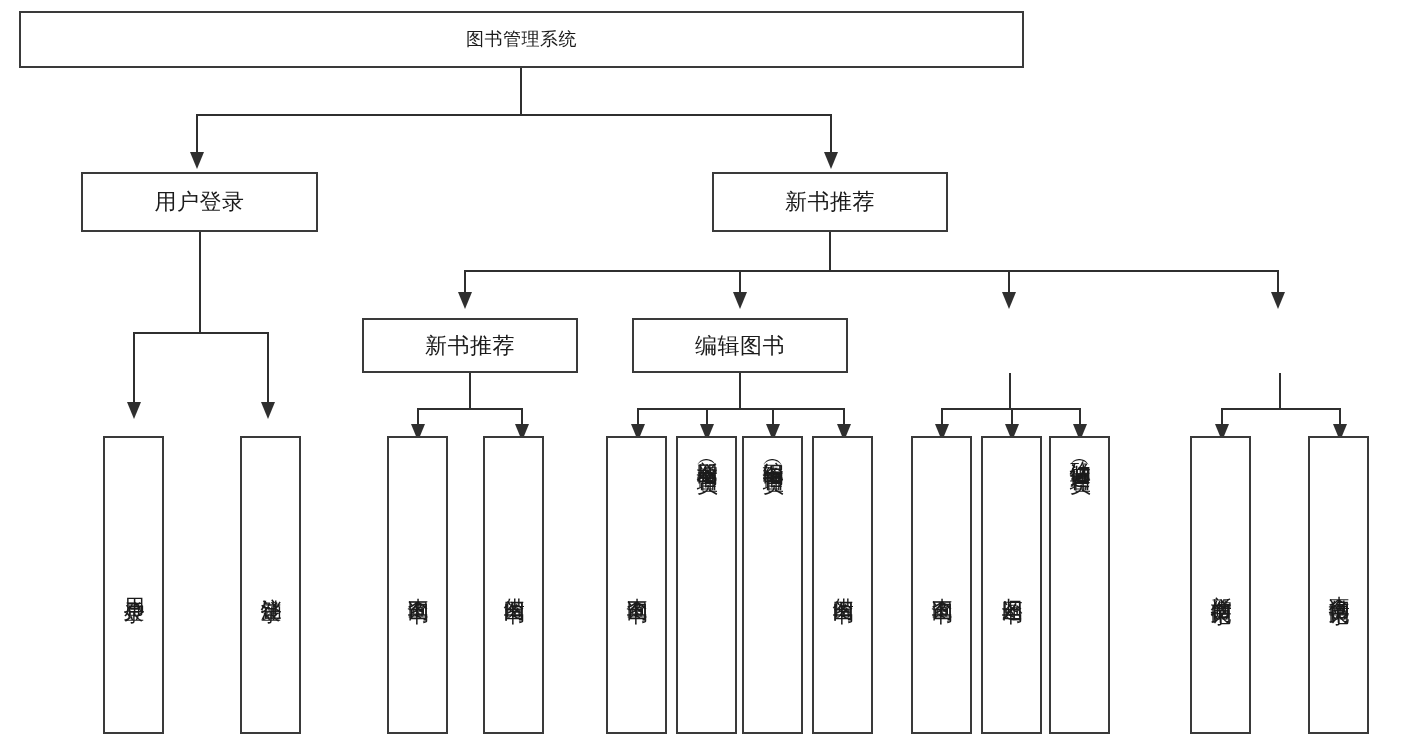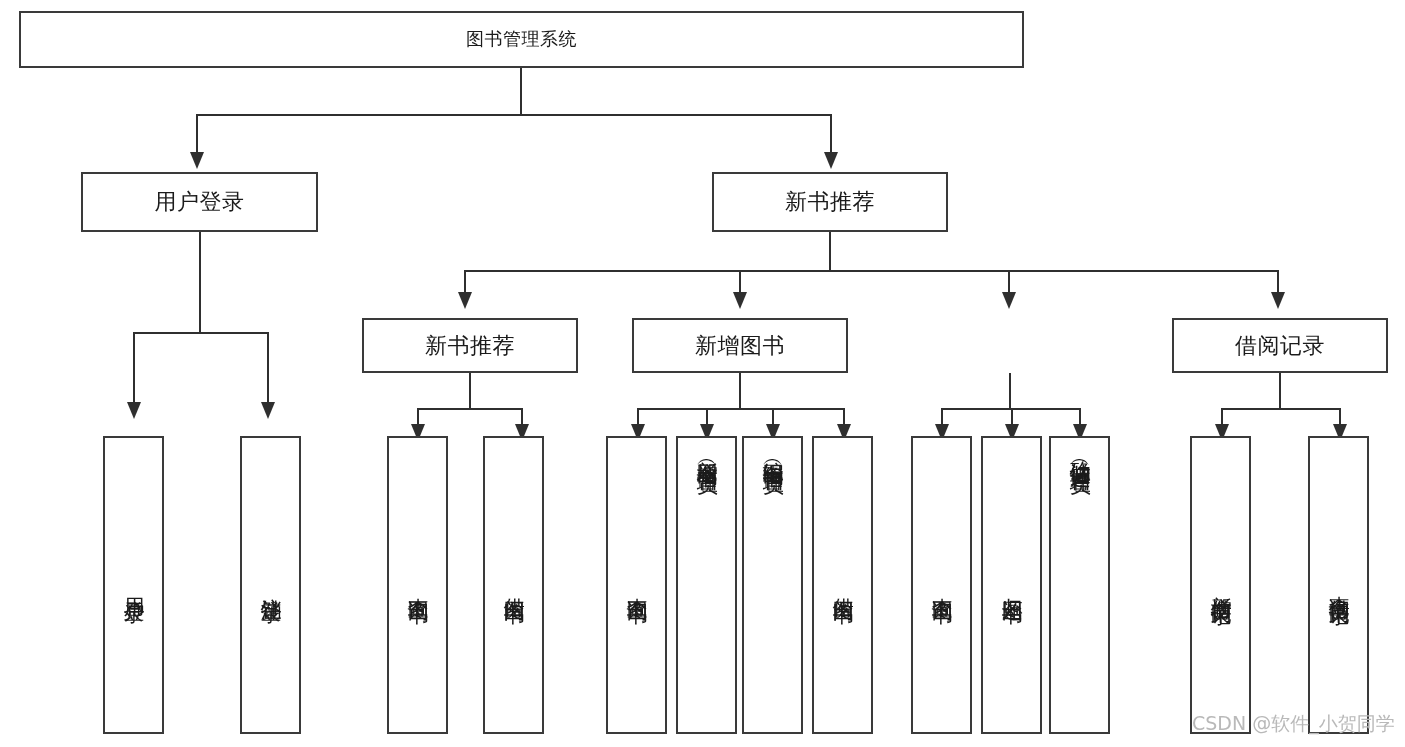--- a/index.html
+++ b/index.html
@@ -139,27 +139,24 @@
   <div class="arrow" style="left:1002px; top:292px;"></div>
 
   <div class="vline" style="left:1277px; top:270px; height:24px;"></div>
   <div class="arrow" style="left:1271px; top:292px;"></div>
 
   <div class="node horiz" style="left:362px; top:318px; width:216px; height:55px;">
     <span class="label">新书推荐</span>
   </div>
 
   <div class="node horiz" style="left:632px; top:318px; width:216px; height:55px;">
-    <span class="label">新增图书</span>
-  </div>
-
-
-  <div class="node horiz" style="left:1172px; top:318px; width:216px; height:55px;">
-    <span class="label">借阅记录</span>
-  </div>
+    <span class="label">编辑图书</span>
+  </div>
+
+
 
   <div class="vline" style="left:469px; top:373px; height:35px;"></div>
   <div class="hline" style="left:417px; top:408px; width:104px;"></div>
   <div class="vline" style="left:417px; top:408px; height:18px;"></div>
   <div class="arrow" style="left:411px; top:424px;"></div>
   <div class="vline" style="left:521px; top:408px; height:18px;"></div>
   <div class="arrow" style="left:515px; top:424px;"></div>
 
   <div class="vline" style="left:739px; top:373px; height:35px;"></div>
   <div class="hline" style="left:637px; top:408px; width:206px;"></div>
@@ -225,15 +222,14 @@
     <span class="label">确认归还（管理员）</span>
   </div>
 
   <div class="node vert centered" style="left:1190px; top:436px; width:61px; height:298px;">
     <span class="label">新增借阅记录</span>
   </div>
   <div class="node vert centered" style="left:1308px; top:436px; width:61px; height:298px;">
     <span class="label">查询借阅记录</span>
   </div>
 
-  <div id="watermark" style="left:1192px; top:711px;">CSDN @软件_小贺同学</div>
 
 </div>
 
 </body></html>

